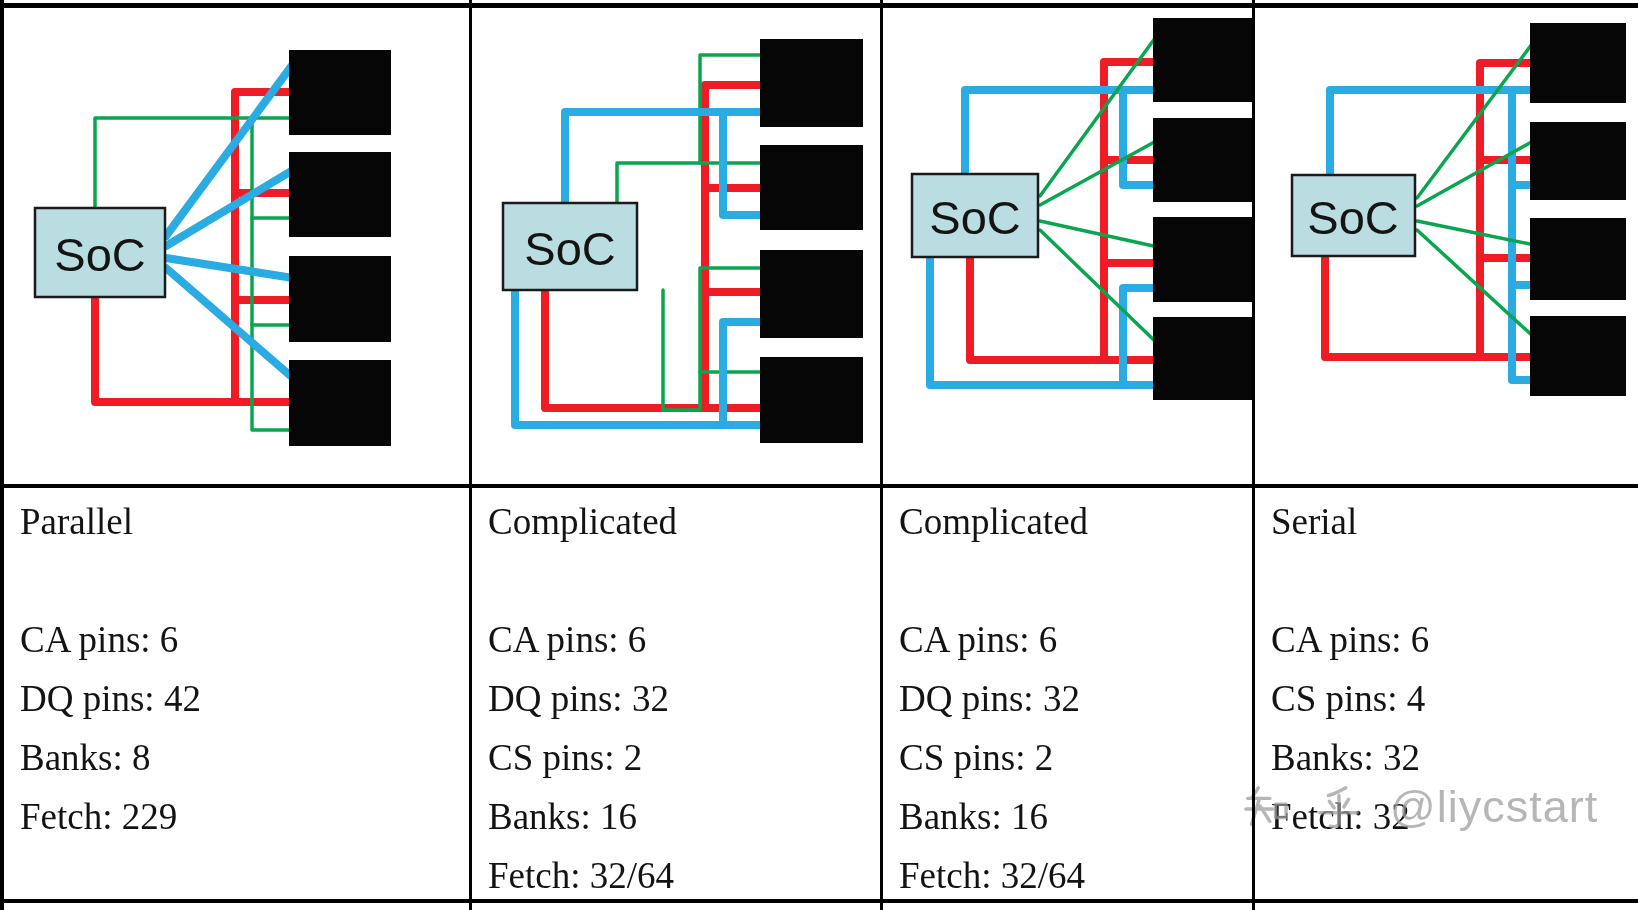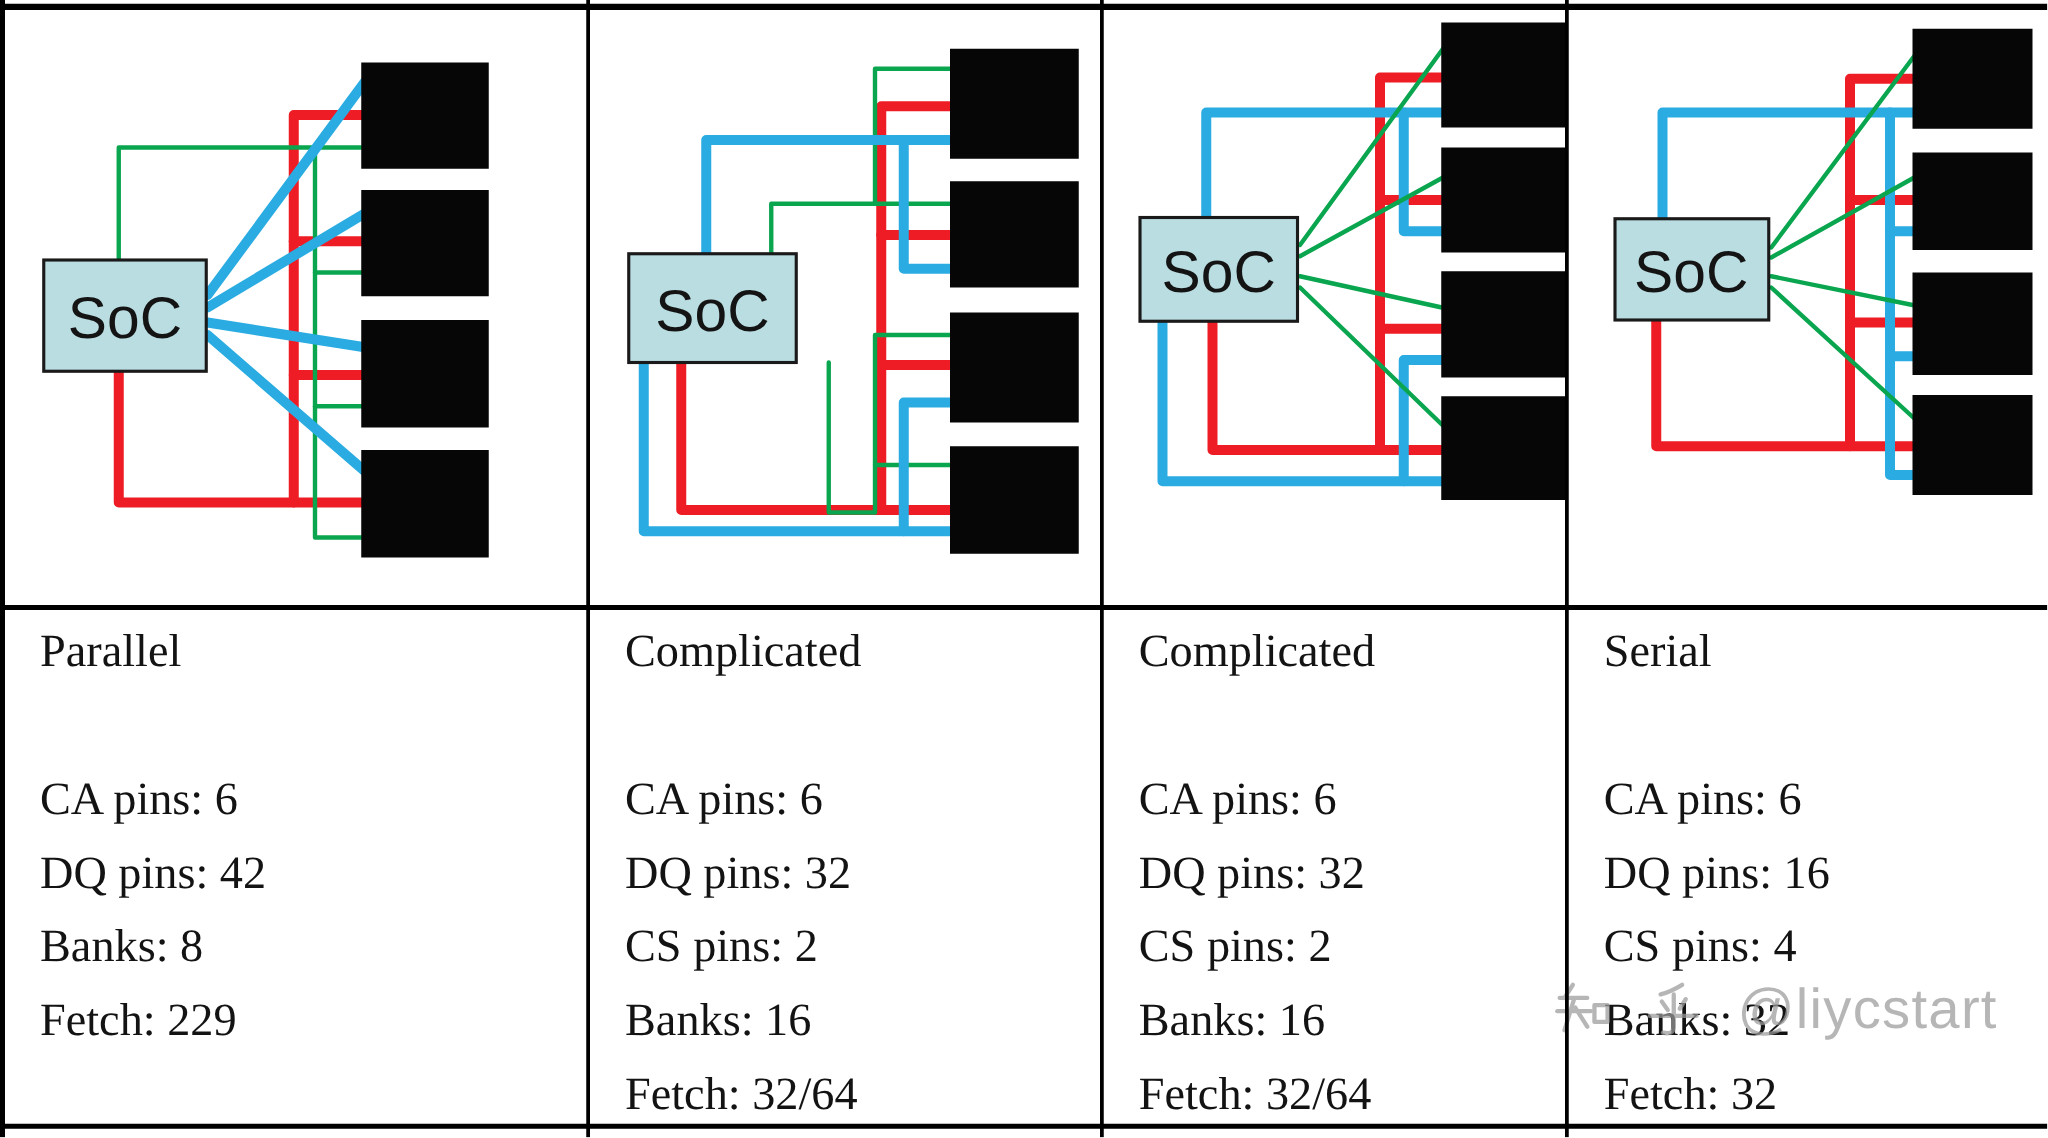--- a/index.html
+++ b/index.html
@@ -11,21 +11,21 @@
   
   .diagrams{position:absolute;left:0;top:0;}
   .wire{fill:none;stroke-linejoin:round;stroke-linecap:round;}
   .wire-ca{stroke-width:8px;}
   .wire-dq{stroke-width:8px;}
   .wire-cs{stroke-width:3.5px;}
   .soc-rect{stroke-width:2.5px;}
   .soc-label{font-family:"Liberation Sans",sans-serif;font-size:47px;fill:#141414;
              text-anchor:middle;dominant-baseline:central;}
   
-  .text-cell{position:absolute;top:489px;height:411px;padding:3px 0 0 28px;
+  .text-cell{position:absolute;top:489px;height:411px;padding:3px 0 0 16px;
              box-sizing:border-box;font-size:37px;line-height:59px;color:#131313;}
   .spacer{height:59px;}
   
   .watermark{position:absolute;left:1242px;top:781px;display:flex;align-items:center;
              gap:28px;opacity:0.72;font-family:"Liberation Sans",sans-serif;
              font-size:45px;letter-spacing:1px;white-space:nowrap;}
   .wm-glyph{display:block;}
   .wm-glyph path{fill:none;stroke:currentColor;stroke-width:3.6;
                  stroke-linecap:round;stroke-linejoin:round;}
 </style>
@@ -179,21 +179,20 @@
     <div>DQ pins: 32</div>
     <div>CS pins: 2</div>
     <div>Banks: 16</div>
     <div>Fetch: 32/64</div>
   </div>
 
   <div class="text-cell" style="left: 1255px; width: 332px; color: rgb(19, 19, 19);">
     <div>Serial</div>
     <div class="spacer"></div>
     <div>CA pins: 6</div>
-    <div>DQ pins: 16</div>
     <div>CS pins: 4</div>
     <div>Banks: 32</div>
     <div>Fetch: 32</div>
   </div>
 
   <div class="watermark" style="color: rgb(155, 155, 155);">
     <svg class="wm-glyph" width="46" height="46" viewBox="0 0 48 48">
       <path d="M17 4 L10 15"></path>
       <path d="M6 15 H29"></path>
       <path d="M4 26 H32"></path>

